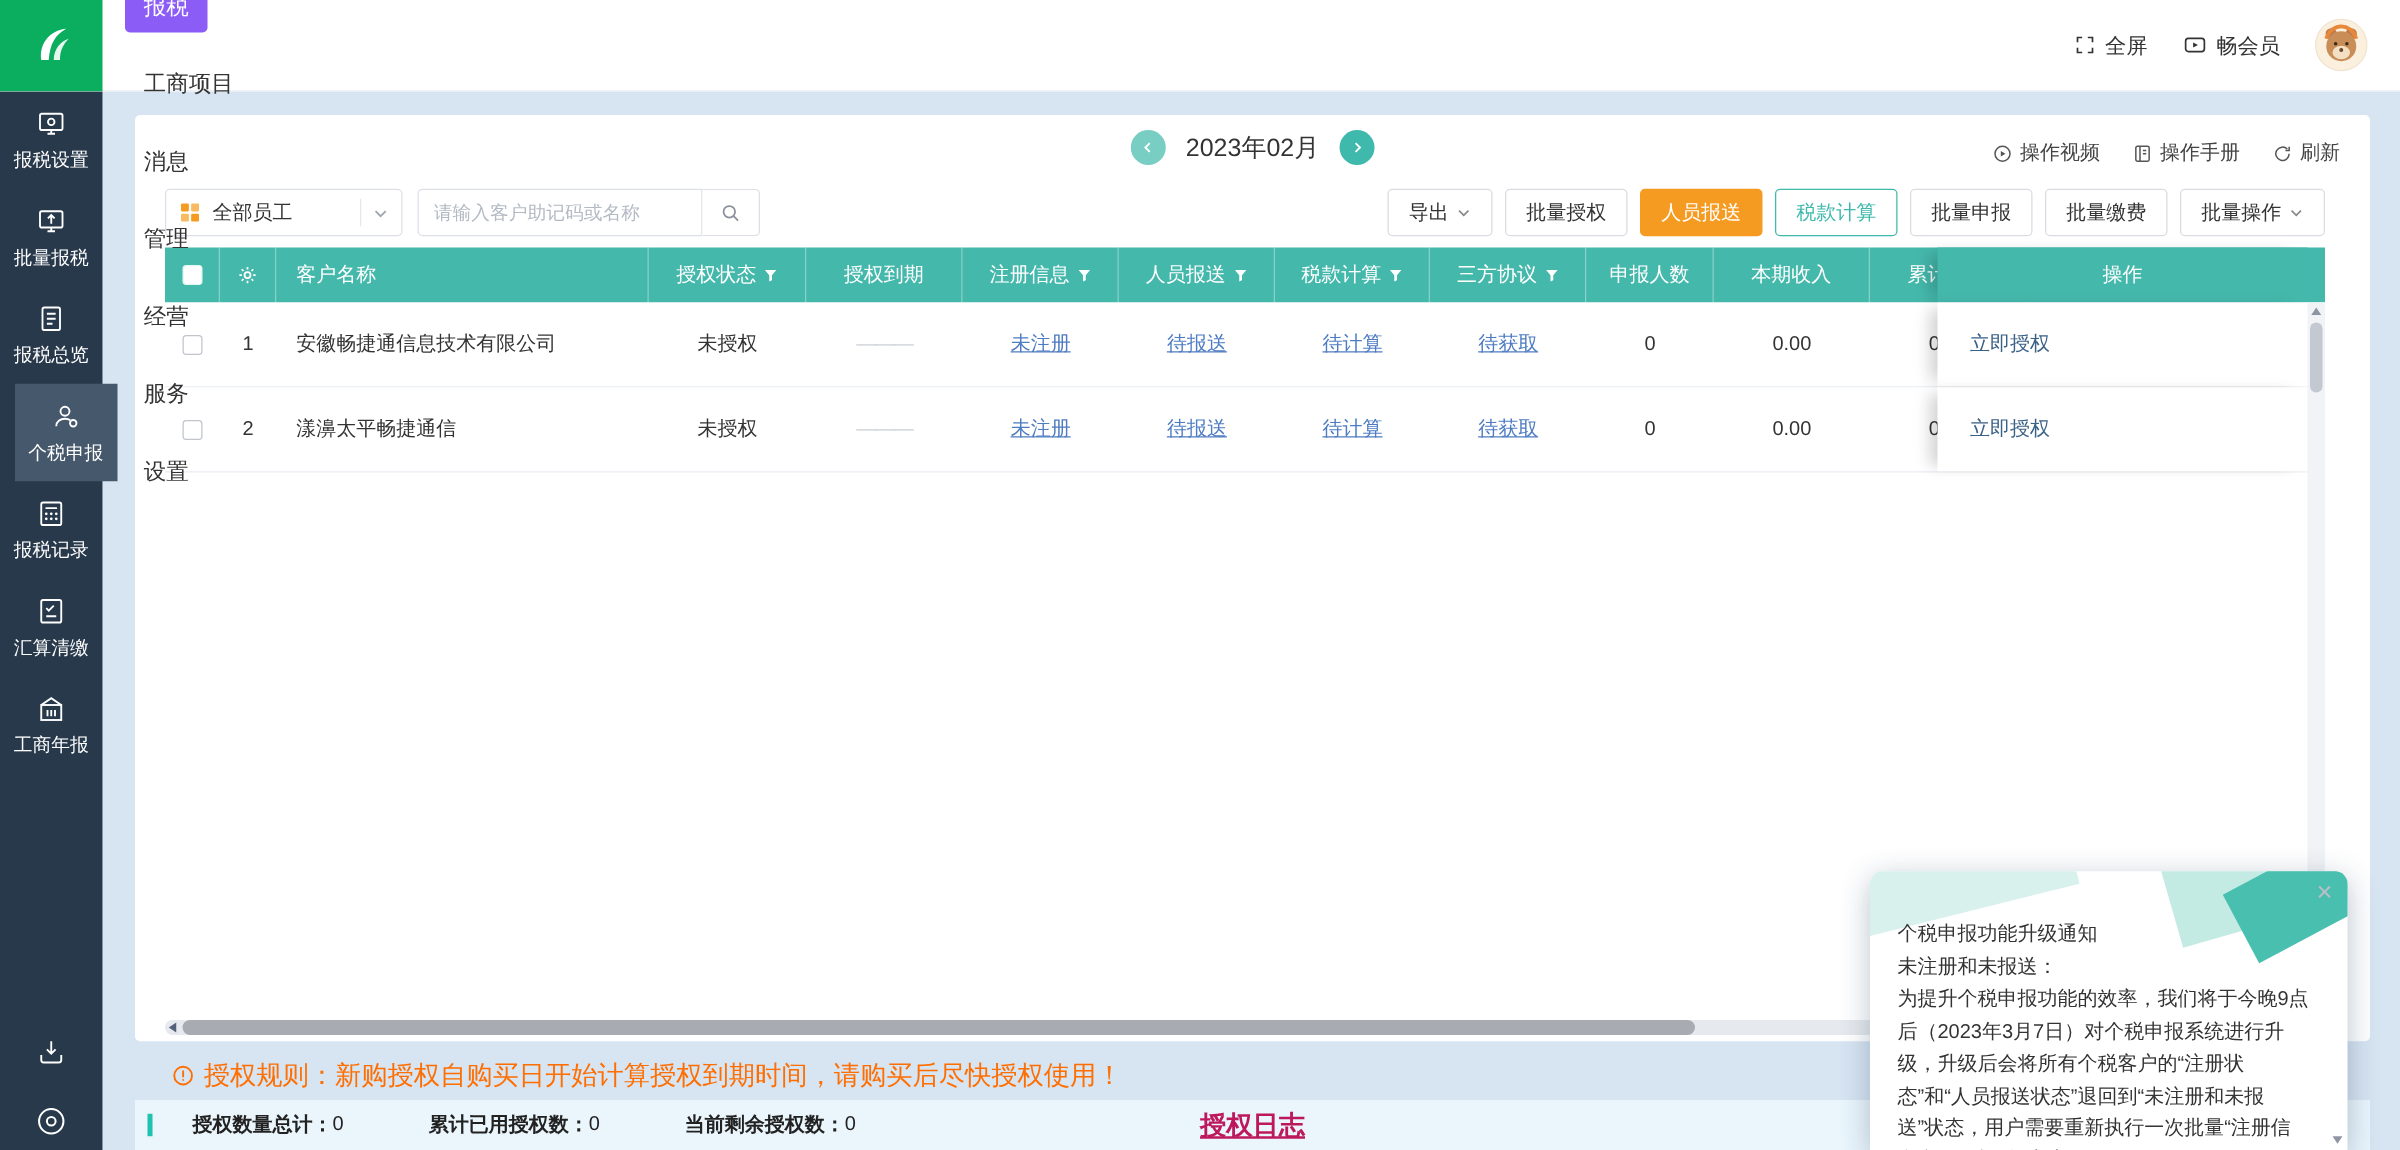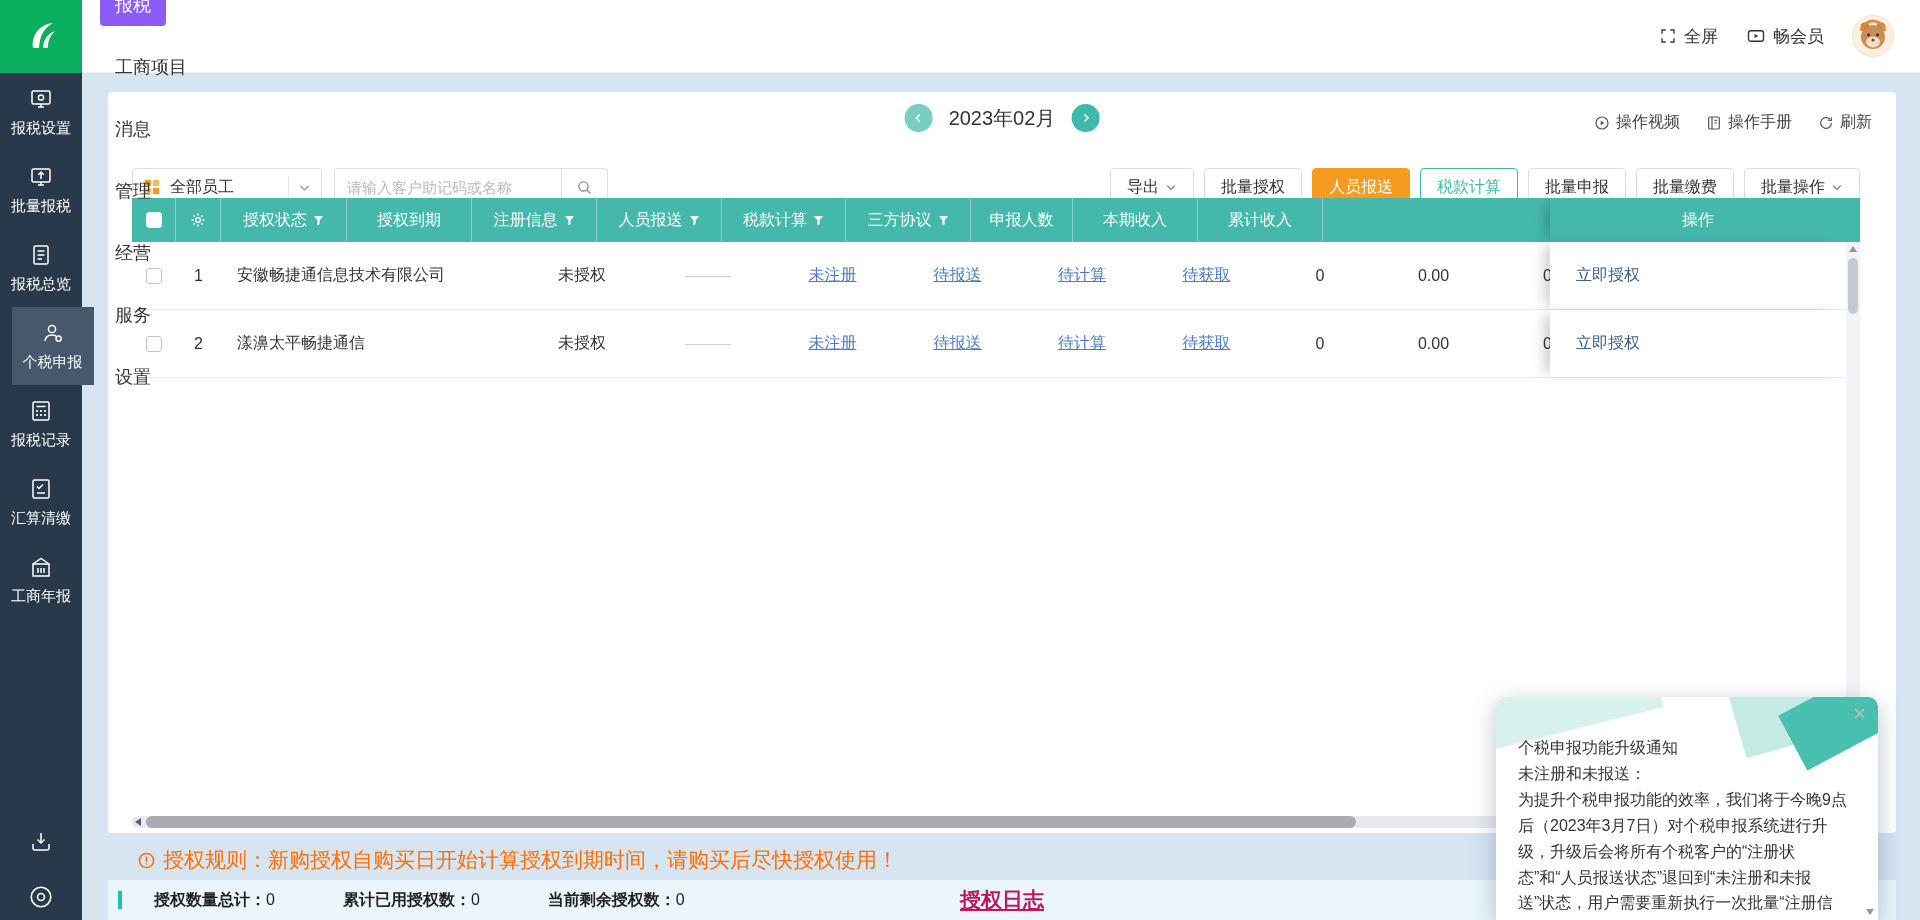--- a/index.html
+++ b/index.html
@@ -34,21 +34,21 @@
   .top-links { position:absolute; top:20px; right:24px; display:flex; gap:26px; }
   .top-link { display:flex; align-items:center; gap:6px; font-size:16px; color:#444; cursor:pointer; }
 
   .period-nav { position:absolute; top:12px; left:50%; transform:translateX(-50%);
     display:flex; align-items:center; gap:16px; }
   .arrow-btn { width:28px; height:28px; border-radius:50%; display:flex; align-items:center; justify-content:center; cursor:pointer; }
   .arrow-btn.prev { background:#79CEC4; }
   .arrow-btn.next { background:#3FB9AC; }
   .period-label { font-size:20px; color:#333; }
 
-  .filter-row { position:absolute; top:76px; left:24px; right:36px; display:flex; align-items:center; }
+  .filter-row { position:absolute; top:59px; left:24px; right:36px; display:flex; align-items:center; }
   .emp-select { width:190px; height:38px; border:1px solid #dcdfe6; border-radius:4px; background:#fff;
     display:flex; align-items:center; gap:9px; padding:0 10px; font-size:16px; color:#333; cursor:pointer; }
   .emp-sep { margin-left:auto; width:1px; height:22px; background:#e4e7ed; }
   .search-box { display:flex; margin-left:12px; }
   .search-input { width:228px; height:38px; border:1px solid #dcdfe6; border-radius:4px 0 0 4px;
     padding:0 12px; font-size:15px; color:#333; outline:none; }
   .search-input::placeholder { color:#b4bac4; }
   .search-btn { width:46px; height:38px; border:1px solid #dcdfe6; border-left:none; border-radius:0 4px 4px 0;
     background:#fff; display:flex; align-items:center; justify-content:center; cursor:pointer; }
   .filter-buttons { margin-left:auto; display:flex; gap:10px; }
@@ -376,20 +376,21 @@
             <span class="cb"></span>
           </div>
           <div class="th col-gear">
             <span class="icon">
               <svg width="16" height="16" viewBox="0 0 16 16" fill="none" stroke="#fff" stroke-width="1.4">
                 <circle cx="8" cy="8" r="2.4"></circle>
                 <path d="M8 1.5v2M8 12.5v2M1.5 8h2M12.5 8h2M3.4 3.4l1.4 1.4M11.2 11.2l1.4 1.4M12.6 3.4l-1.4 1.4M4.8 11.2l-1.4 1.4"></path>
               </svg>
             </span>
           </div>
+          <div class="th col-name">客户名称</div>
           <div class="th col-c1">
             <span>授权状态</span>
             <svg width="11" height="11" viewBox="0 0 12 12">
                 <path d="M1 1h10L7.2 5.6V10L4.8 11.2V5.6z" fill="#fff"></path>
               </svg>
           </div>
           <div class="th col-c2">授权到期</div>
           <div class="th col-c3">
             <span>注册信息</span>
             <svg width="11" height="11" viewBox="0 0 12 12">

